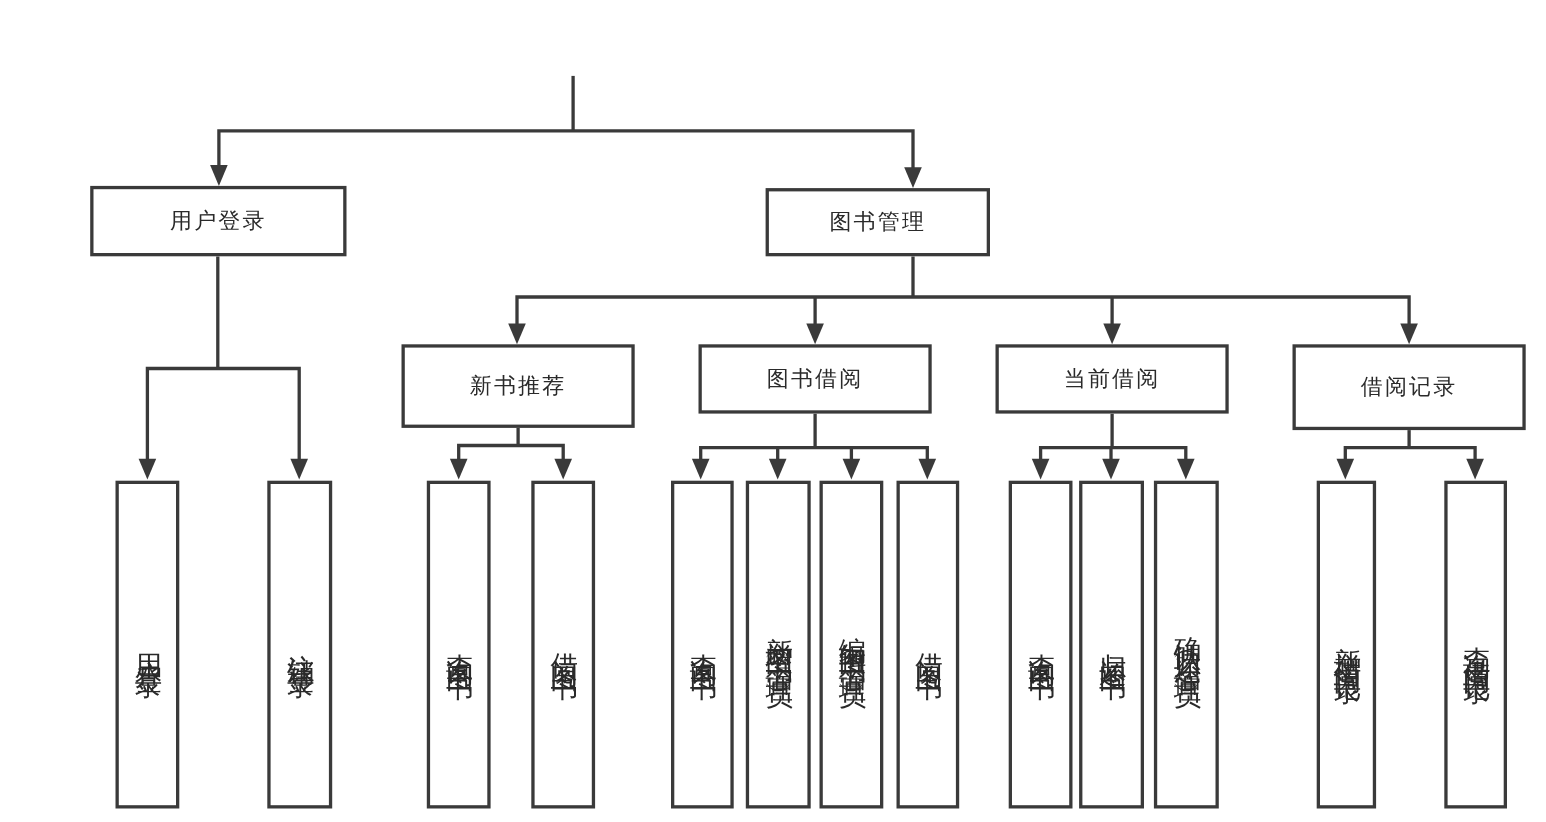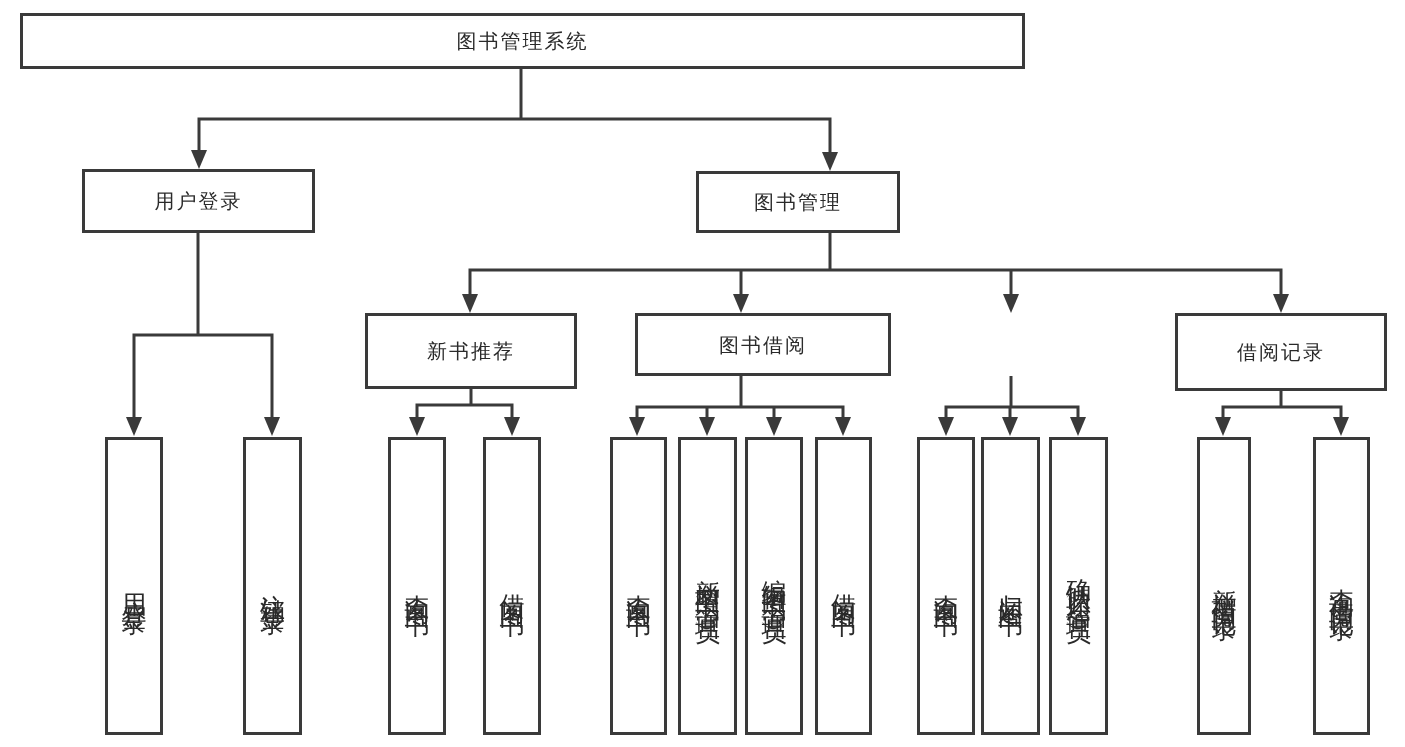--- a/index.html
+++ b/index.html
@@ -87,27 +87,27 @@
       <path d="M766,417 h16 L774,436 Z"></path>
       <path d="M835,417 h16 L843,436 Z"></path>
       <path d="M938,417 h16 L946,436 Z"></path>
       <path d="M1002,417 h16 L1010,436 Z"></path>
       <path d="M1070,417 h16 L1078,436 Z"></path>
       <path d="M1215,417 h16 L1223,436 Z"></path>
       <path d="M1333,417 h16 L1341,436 Z"></path>
     </g>
   </svg>
 
-  <div class="box hbox" style="left:20px; top:13px; width:1005px; height:56px">图书管理系统</div>
 
   <div class="box hbox" style="left:82px; top:169px; width:233px; height:64px">用户登录</div>
   <div class="box hbox" style="left:696px; top:171px; width:204px; height:62px">图书管理</div>
 
   <div class="box hbox" style="left:365px; top:313px; width:212px; height:76px">新书推荐</div>
-  <div class="box hbox" style="left:635px; top:313px; width:256px; height:63px">图书借阅</div>
+  <div class="box hbox" style="left:635px; top:313px; width:212px; height:63px">图书借阅</div>
+  <div class="box hbox" style="left:905px; top:313px; width:212px; height:63px">当前借阅</div>
   <div class="box hbox" style="left:1175px; top:313px; width:212px; height:78px">借阅记录</div>
 
   <div class="box vbox" style="left:105px; top:437px; width:58px; height:298px">用户登录</div>
   <div class="box vbox" style="left:243px; top:437px; width:59px; height:298px">注销登录</div>
 
   <div class="box vbox" style="left:388px; top:437px; width:58px; height:298px">查询图书</div>
   <div class="box vbox" style="left:483px; top:437px; width:58px; height:298px">借阅图书</div>
 
   <div class="box vbox" style="left:610px; top:437px; width:57px; height:298px">查询图书</div>
   <div class="box vbox" style="left:678px; top:437px; width:59px; height:298px">新增图书（管理员）</div>

